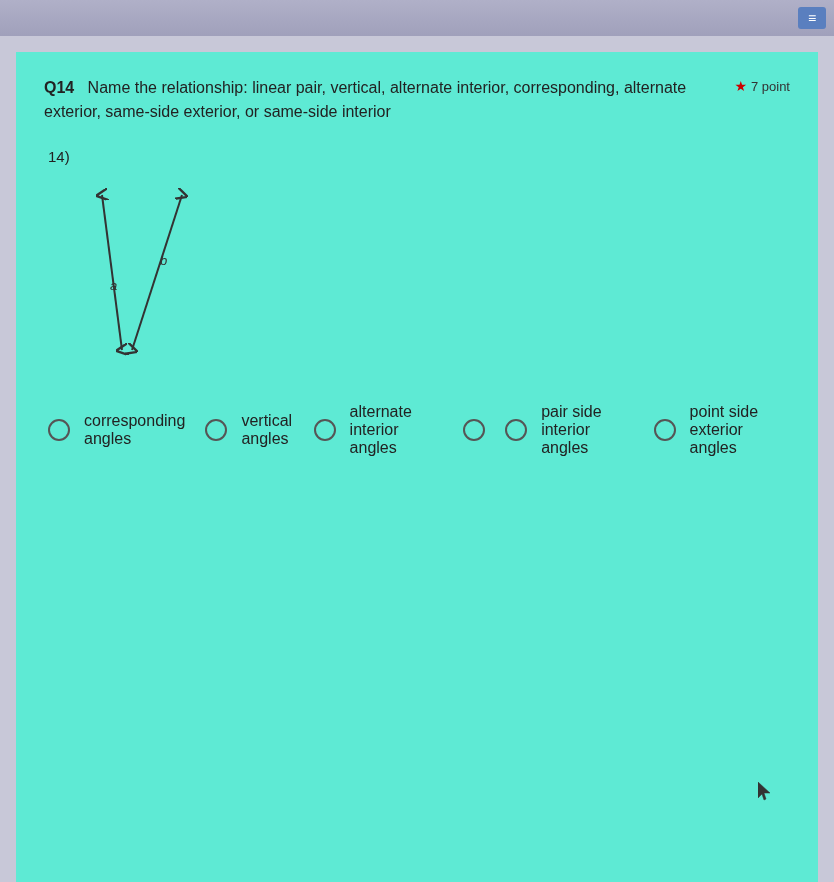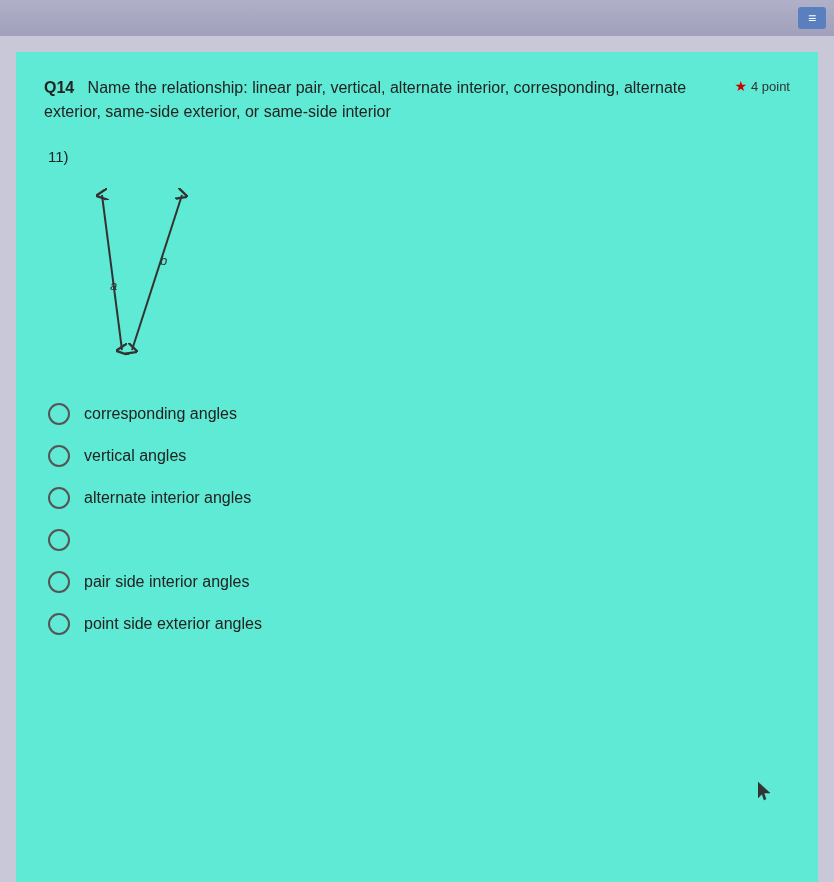--- a/index.html
+++ b/index.html
@@ -90,21 +90,21 @@
       position: relative;
     }
 
     .diagram-area svg {
       width: 100%;
       height: 100%;
     }
 
     .options-list {
       display: flex;
-      flex-direction: column;
+      flex-direction: row;
       gap: 20px;
       margin-left: 4px;
     }
 
     .option-item {
       display: flex;
       align-items: center;
       gap: 14px;
       cursor: pointer;
     }
@@ -147,25 +147,25 @@
 <div class="main-content">
 
   <div class="question-header">
     <div class="question-text">
       <span class="question-number">Q14</span>
       &nbsp;
       <span>Name the relationship: linear pair, vertical, alternate interior, corresponding, alternate exterior, same-side exterior, or same-side interior</span>
     </div>
     <div class="points-badge">
       <span class="star">★</span>
-      <span>4 point</span>
-    </div>
-  </div>
-
-  <div class="sub-number">11)</div>
+      <span>7 point</span>
+    </div>
+  </div>
+
+  <div class="sub-number">14)</div>
 
   <div class="diagram-area">
     <svg viewBox="0 0 200 200" xmlns="http://www.w3.org/2000/svg">
 
       <defs>
         <marker id="arrow-up" markerWidth="6" markerHeight="6" refX="3" refY="3" orient="auto">
           <path d="M0,6 L3,0 L6,6" fill="none" stroke="#333" stroke-width="1.2"></path>
         </marker>
         <marker id="arrow-down" markerWidth="6" markerHeight="6" refX="3" refY="3" orient="auto-start-reverse">
           <path d="M0,0 L3,6 L6,0" fill="none" stroke="#333" stroke-width="1.2"></path>

